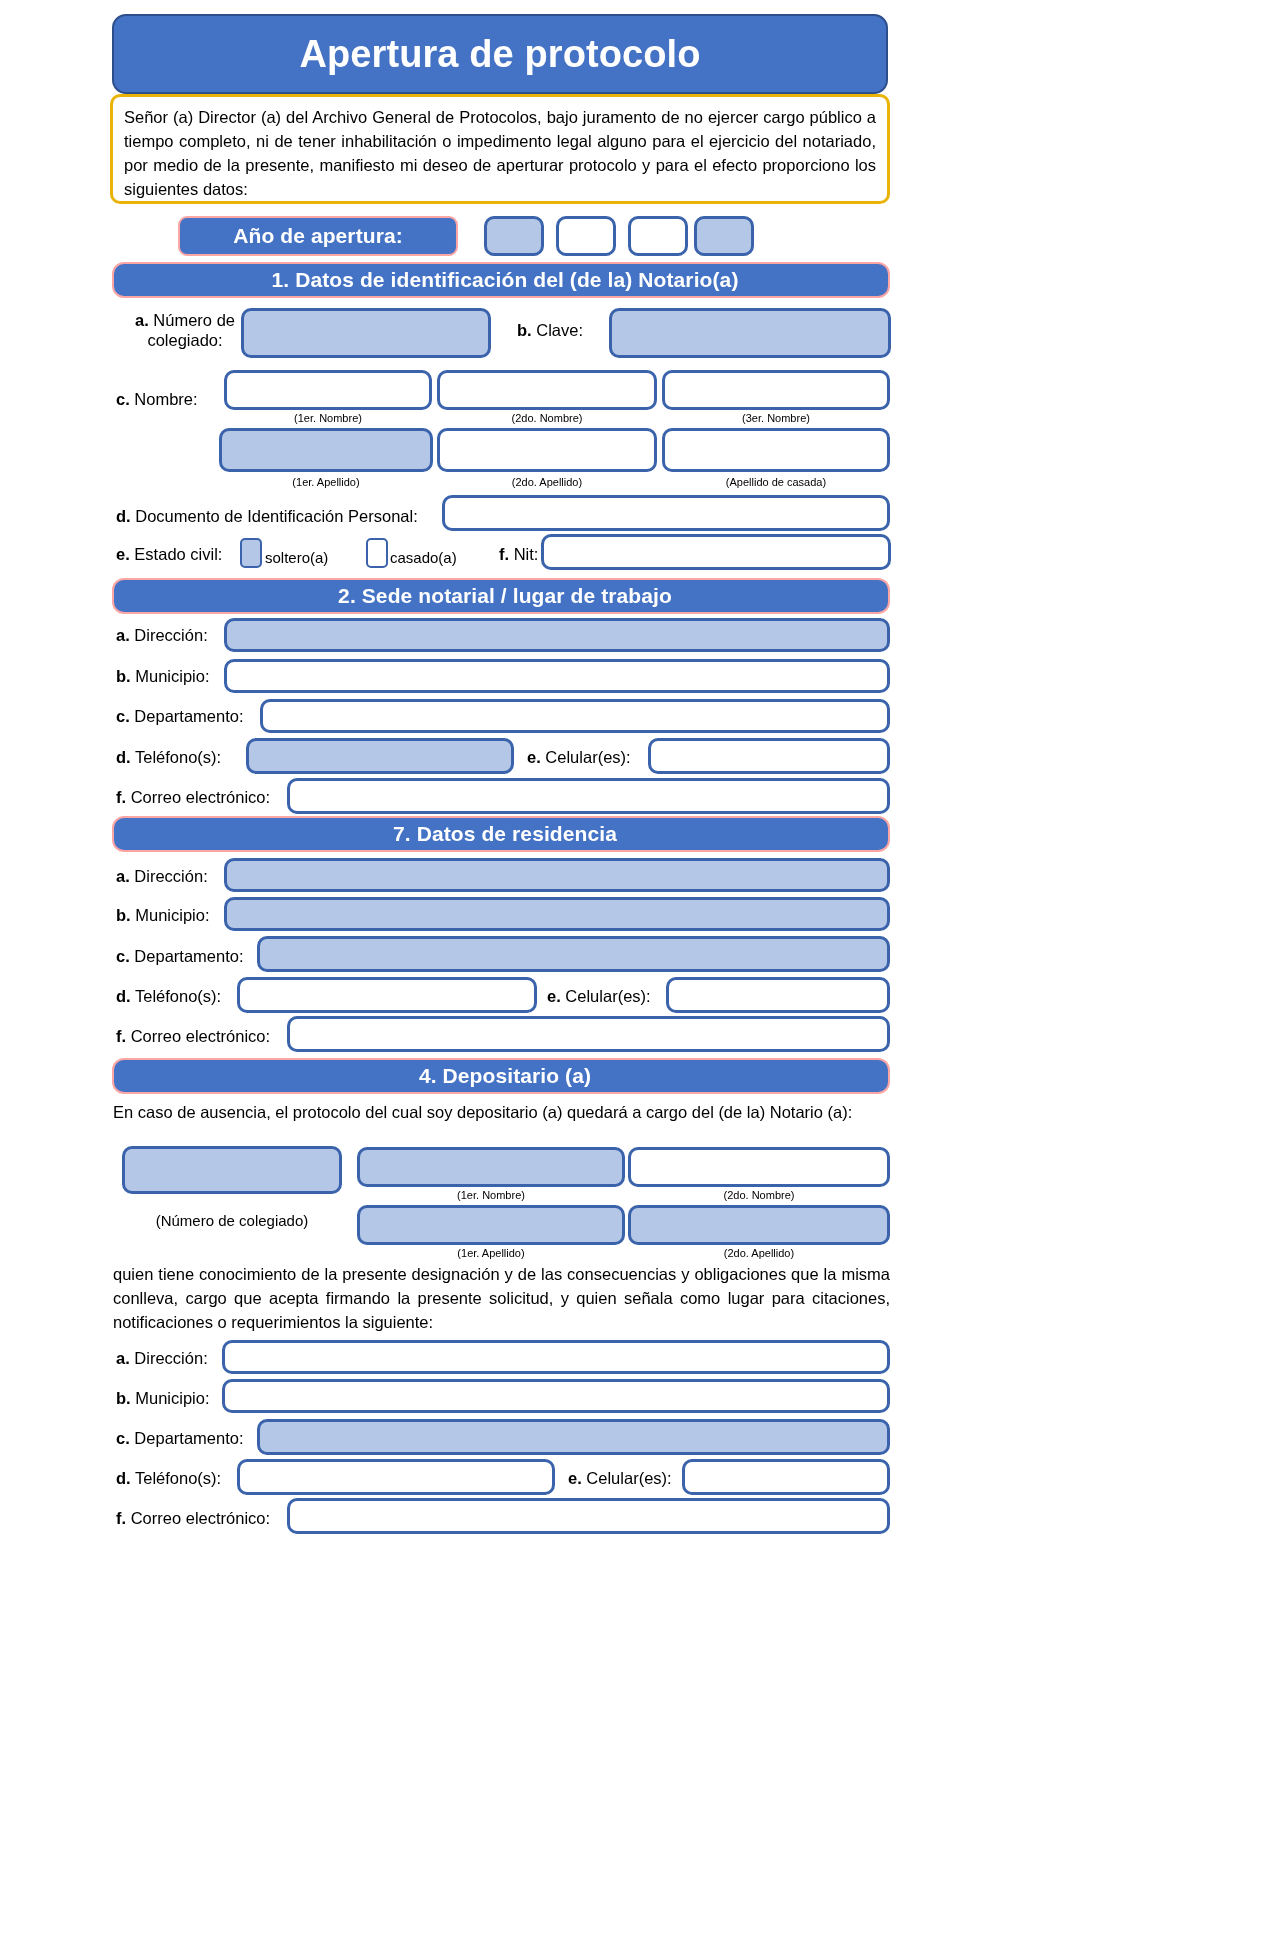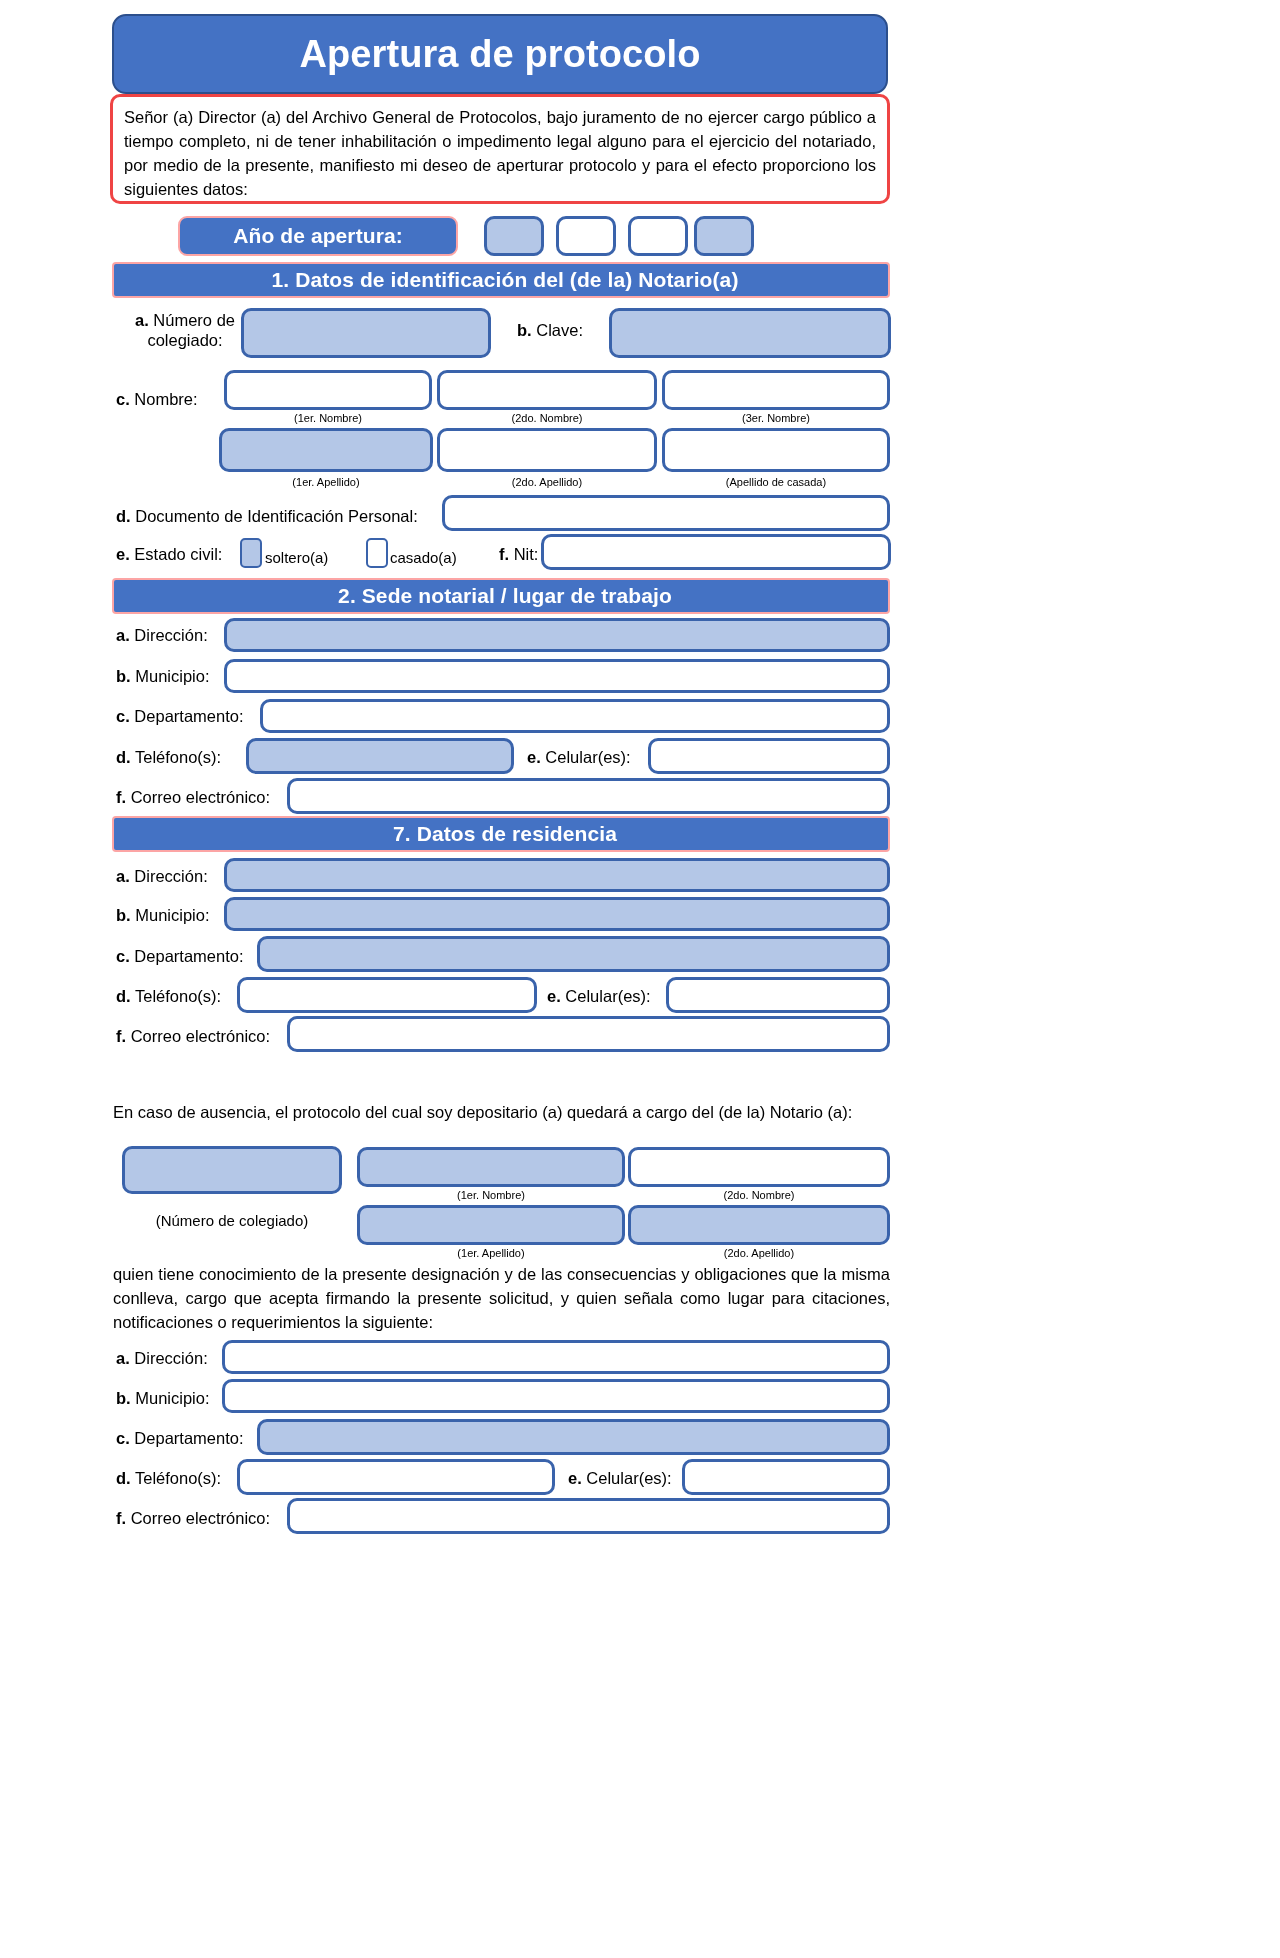--- a/index.html
+++ b/index.html
@@ -53,21 +53,21 @@
     font-size: 38px;
     border-radius: 14px;
     border: 2px solid #2c4f8c;
   }
   
   #intro-box {
     position: absolute;
     left: 110px; top: 94px;
     width: 780px; height: 110px;
     box-sizing: border-box;
-    border: 3px solid #ef4444;
+    border: 3px solid #eab308;
     border-radius: 10px;
     background: #ffffff;
     padding: 8px 11px 0 11px;
   }
   #intro-text {
     font-size: 16.5px;
     line-height: 24px;
     text-align: justify;
     text-justify: inter-word;
   }
@@ -88,21 +88,21 @@
   #anio-2 { left: 556px; }
   #anio-3 { left: 628px; }
   #anio-4 { left: 694px; }
   
   .sec-bar {
     position: absolute;
     left: 112px;
     width: 778px;
     height: 36px;
     font-size: 21px;
-    border-radius: 4px;
+    border-radius: 12px;
     padding-left: 8px;
   }
   #sec1-bar { top: 262px; }
   #sec2-bar { top: 578px; }
   #sec3-bar { top: 816px; }
   #sec4-bar { top: 1058px; }
 
   
   .lbl {
     position: absolute;
@@ -286,20 +286,23 @@
     <span>Celular(es):</span>
   </div>
   <div class="fld" style="position:absolute; left:666px; top:977px; width:224px; height:36px;"></div>
 
   <div class="lbl" style="left:116px; top:1026px;">
     <b>f.</b> 
     <span>Correo electrónico:</span>
   </div>
   <div class="fld" style="position:absolute; left:287px; top:1016px; width:603px; height:36px;"></div>
 
+  <div class="hdr-bar sec-bar" id="sec4-bar">
+    <span>4. Depositario (a)</span>
+  </div>
 
   <div class="para" style="left:113px; top:1100px; width:777px;">En caso de ausencia, el protocolo del cual soy depositario (a) quedará a cargo del (de la) Notario (a):</div>
 
   <div class="fld filled" style="position:absolute; left:122px; top:1146px; width:220px; height:48px;"></div>
   <div class="sublbl" style="left:122px; top:1212px; width:220px; font-size:15px;">(Número de colegiado)</div>
 
   <div class="fld filled" style="position:absolute; left:357px; top:1147px; width:268px; height:40px;"></div>
   <div class="fld" style="position:absolute; left:628px; top:1147px; width:262px; height:40px;"></div>
   <div class="sublbl" style="left:357px; top:1189px; width:268px;">(1er. Nombre)</div>
   <div class="sublbl" style="left:628px; top:1189px; width:262px;">(2do. Nombre)</div>

